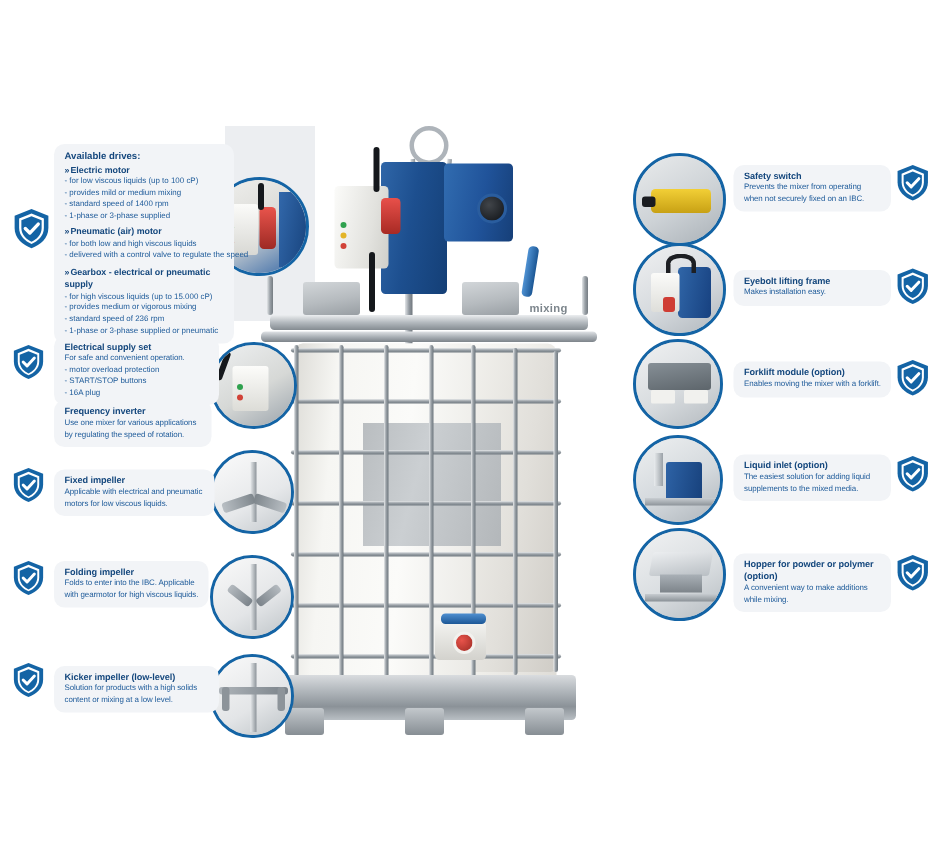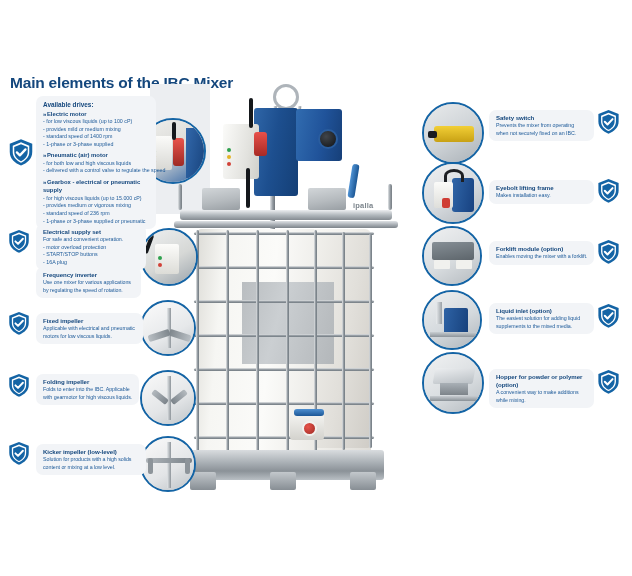--- a/index.html
+++ b/index.html
@@ -191,21 +191,20 @@
   .shaft {
     position: absolute; left: 120px; top: 112px; width: 5px; height: 34px;
     background: linear-gradient(90deg,#e2e5e8,#9299a0 55%,#6f767c);
   }
 </style>
 </head>
 <body>
 
 <div id="page">
 
-  <div class="page-title">Main elements of the IBC Mixer</div>
 
   <div id="product">
     <div class="bg-panel"></div>
 
     <div class="hoop"></div>
     <div class="hoop-arm" style="left:125px;top:22px;transform:rotate(-6deg);"></div>
     <div class="hoop-arm" style="left:147px;top:22px;transform:rotate(6deg);"></div>
 
     <div class="motor-body"></div>
     <div class="gearhead"></div>
@@ -221,21 +220,21 @@
     <div class="shaft"></div>
     <div class="lever"></div>
 
     <div class="mount-block" style="left:52px;top:104px;"></div>
     <div class="mount-block" style="left:158px;top:104px;"></div>
 
     <div class="top-frame"></div>
     <div class="top-frame2"></div>
     <div class="frame-leg" style="left:28px;top:100px;"></div>
     <div class="frame-leg" style="left:238px;top:100px;"></div>
-    <div class="brand">ipalla</div>
+    <div class="brand">mixing</div>
 
     <div class="tank-body"></div>
     <div class="tank-face"></div>
     <div class="tank-side"></div>
     <div class="label-panel"></div>
 
     <div class="cage-h" style="left:44px;top:148px;width:180px;"></div>
     <div class="cage-h" style="left:44px;top:182px;width:180px;"></div>
     <div class="cage-h" style="left:44px;top:216px;width:180px;"></div>
     <div class="cage-h" style="left:44px;top:250px;width:180px;"></div>

